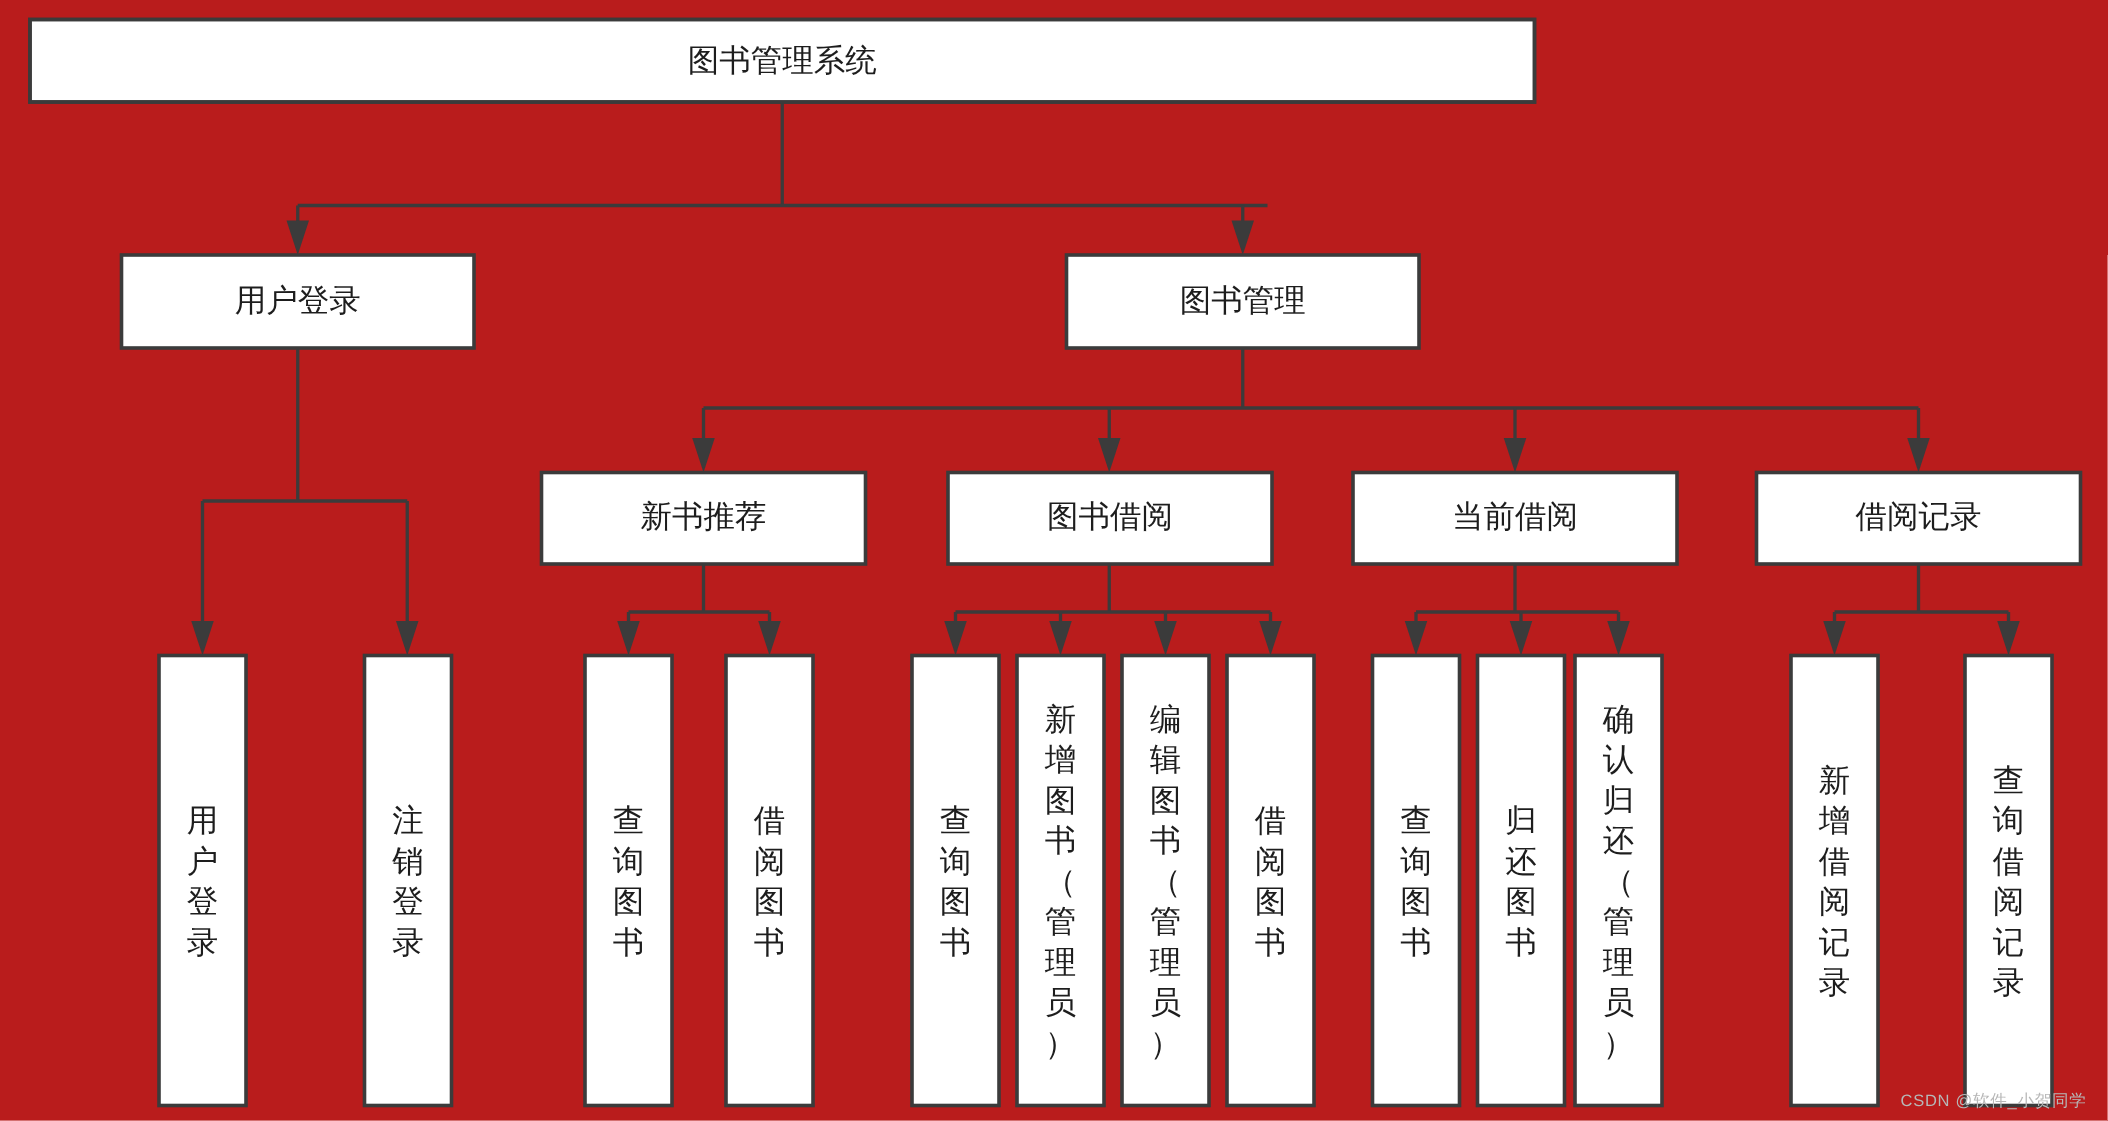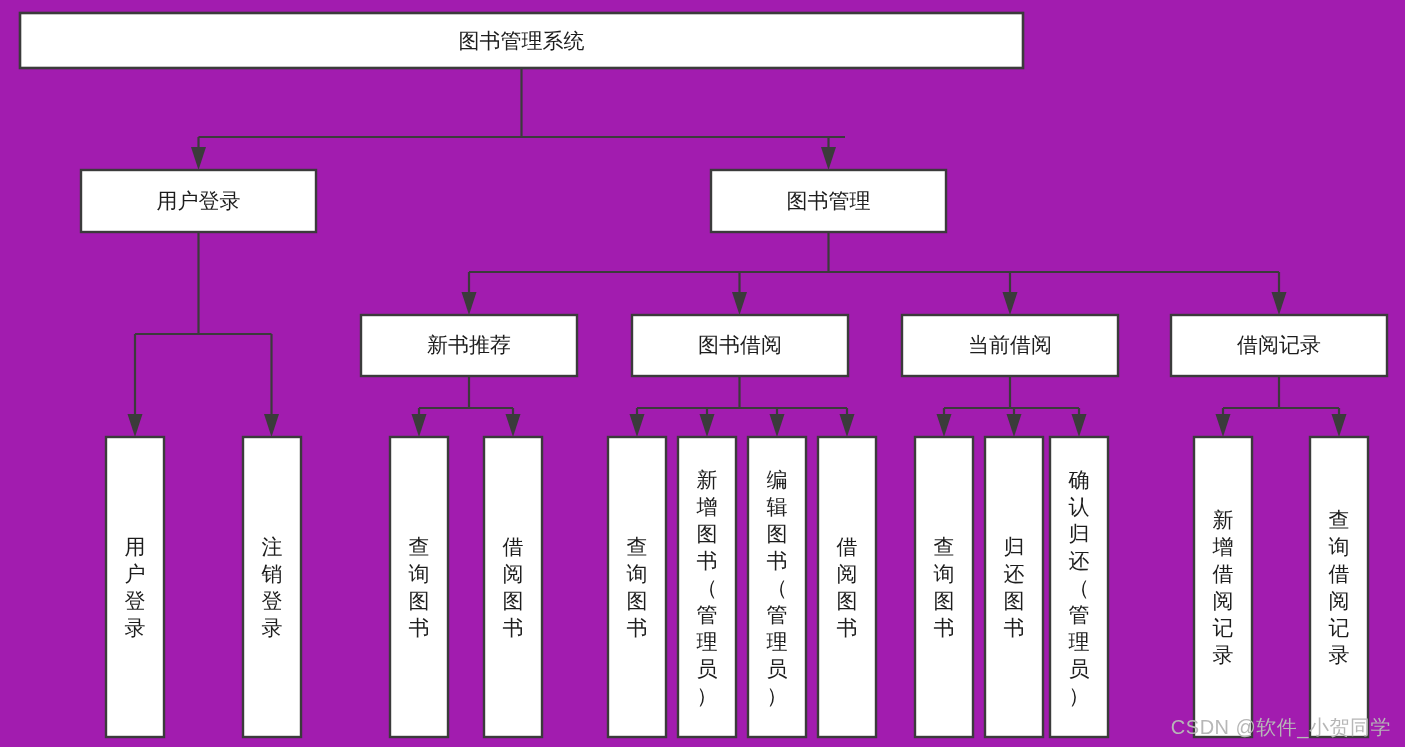--- a/index.html
+++ b/index.html
@@ -11,21 +11,21 @@
   body {
     width: 1405px;
     height: 747px;
     font-family: "Liberation Sans", "DejaVu Sans", sans-serif;
     overflow: hidden;
   }
   #diagram-root {
     position: relative;
     width: 1405px;
     height: 747px;
-    background: #a21caf;
+    background: #b91c1c;
   }
   svg.tree-canvas {
     position: absolute;
     left: 0;
     top: 0;
     width: 1405px;
     height: 747px;
   }
   .node-box {
     fill: #ffffff;
@@ -57,21 +57,21 @@
     font-family: "Liberation Sans", "DejaVu Sans", sans-serif;
     font-size: 21px;
     fill: #1d1d1d;
     text-anchor: middle;
   }
   .watermark-text {
     position: absolute;
     right: 14px;
     bottom: 6px;
     font-family: "Liberation Sans", "DejaVu Sans", sans-serif;
-    font-size: 20px;
+    font-size: 11px;
     color: #b7b7b7;
     white-space: nowrap;
     letter-spacing: 0.5px;
   }
 </style>
 </head>
 <body>
 
 <div id="diagram-root">
 

